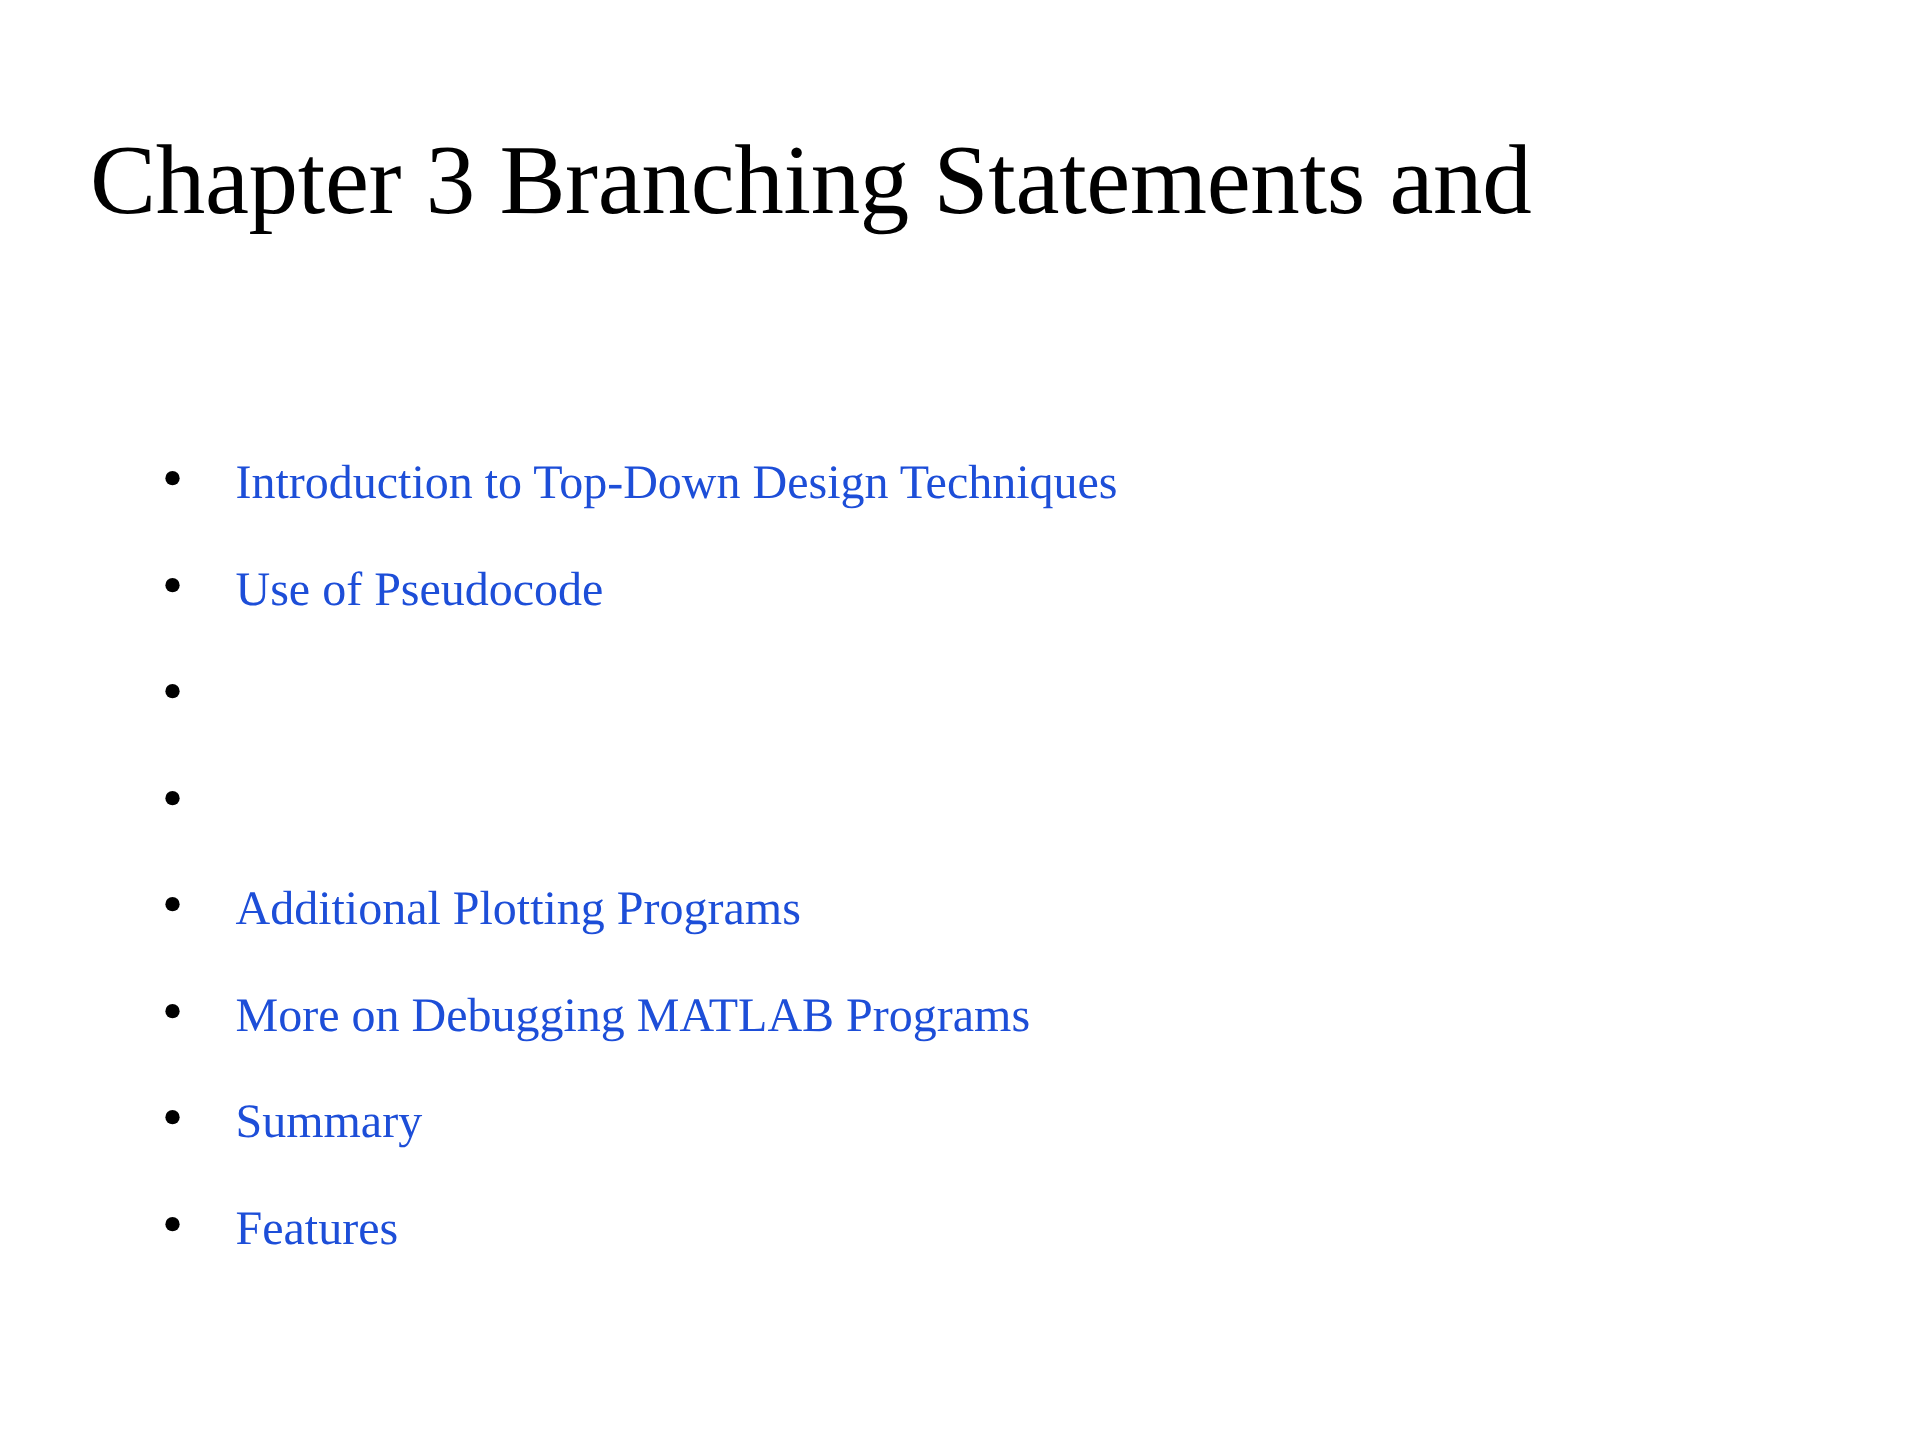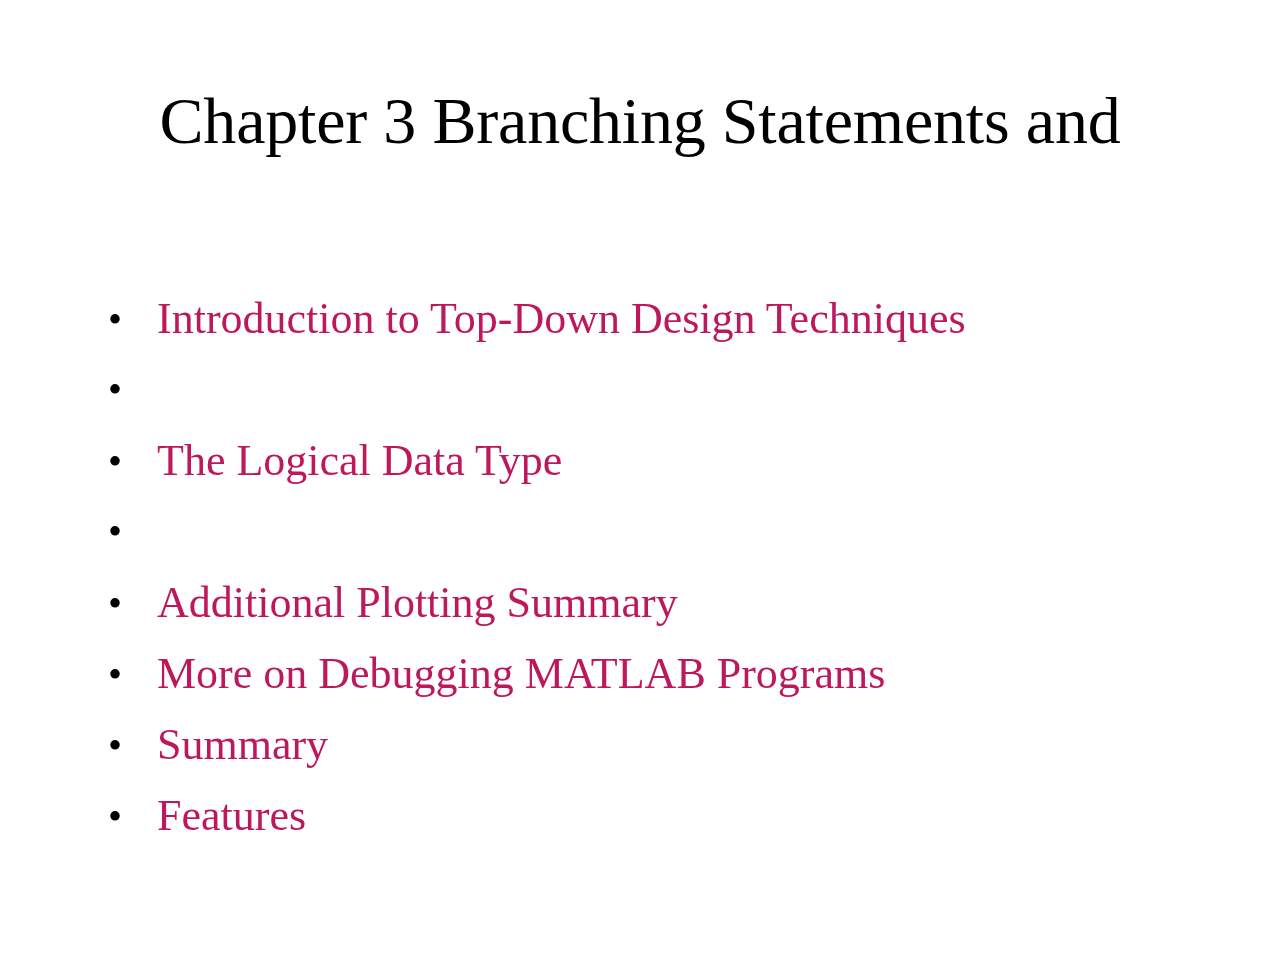--- a/index.html
+++ b/index.html
@@ -23,21 +23,20 @@
     background: #ffffff;
     box-sizing: border-box;
   }
 
   
   .slide-title {
     position: absolute;
     left: 60px;
     top: 78px;
     width: 1160px;
-    text-align: center;
     font-size: 66px;
     line-height: 85px;
     font-weight: normal;
     letter-spacing: -0.2px;
     color: #000000;
     margin: 0;
   }
   .title-line {
     display: block;
     white-space: nowrap;
@@ -63,23 +62,23 @@
   .bullet-marker {
     flex: 0 0 auto;
     width: 49px;
     font-size: 40px;
     line-height: 71px;
     text-align: left;
     color: #000000;
   }
   .bullet-text {
     flex: 0 1 auto;
-    font-size: 44px;
+    font-size: 32px;
     line-height: 71px;
-    color: #be185d;
+    color: #1d4ed8;
     text-align: center;
   }
 </style>
 </head>
 <body>
 
 <div class="slide">
 
   <h1 class="slide-title">
     <span class="title-line">Chapter 3 Branching Statements and</span>
@@ -87,34 +86,34 @@
 
   <ul class="bullet-list">
 
     <li class="bullet-item">
       <span class="bullet-marker">•</span>
       <span class="bullet-text">Introduction to Top-Down Design Techniques</span>
     </li>
 
     <li class="bullet-item">
       <span class="bullet-marker">•</span>
-    </li>
-
-    <li class="bullet-item">
-      <span class="bullet-marker">•</span>
-      <span class="bullet-text">The Logical Data Type</span>
+      <span class="bullet-text">Use of Pseudocode</span>
     </li>
 
     <li class="bullet-item">
       <span class="bullet-marker">•</span>
     </li>
 
     <li class="bullet-item">
       <span class="bullet-marker">•</span>
-      <span class="bullet-text">Additional Plotting Summary</span>
+    </li>
+
+    <li class="bullet-item">
+      <span class="bullet-marker">•</span>
+      <span class="bullet-text">Additional Plotting Programs</span>
     </li>
 
     <li class="bullet-item">
       <span class="bullet-marker">•</span>
       <span class="bullet-text">More on Debugging MATLAB Programs</span>
     </li>
 
     <li class="bullet-item">
       <span class="bullet-marker">•</span>
       <span class="bullet-text">Summary</span>

